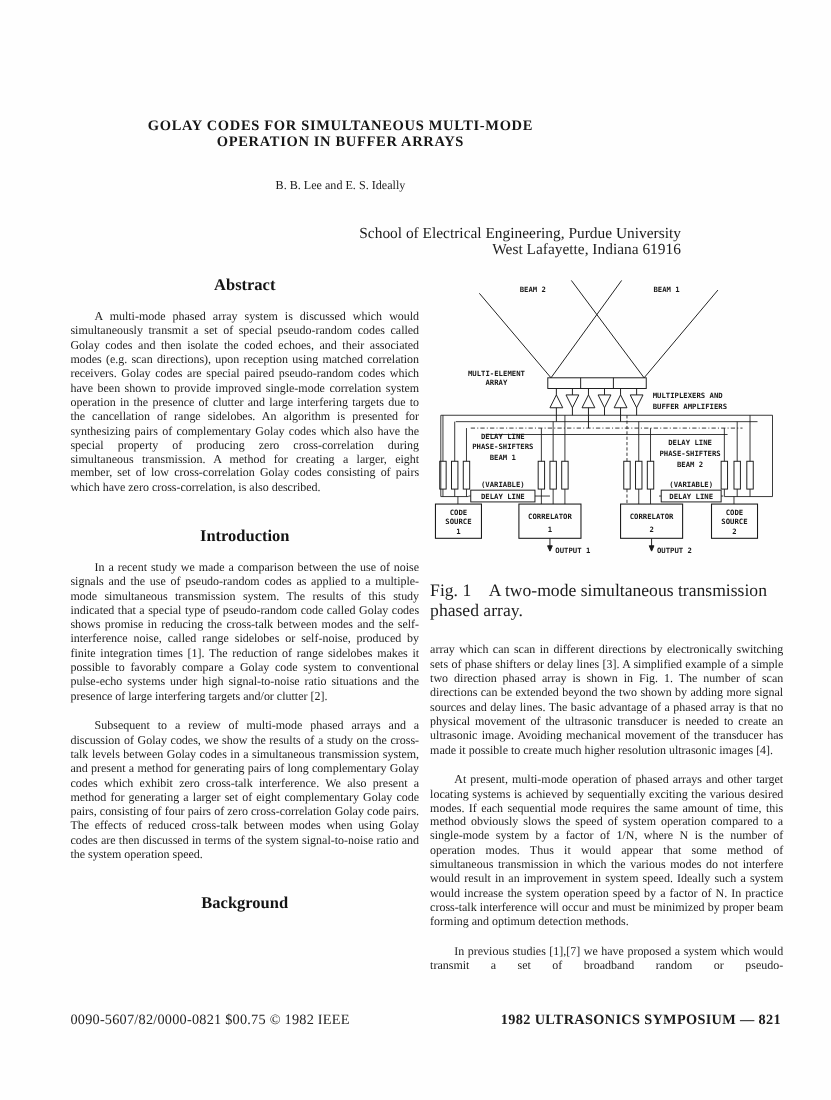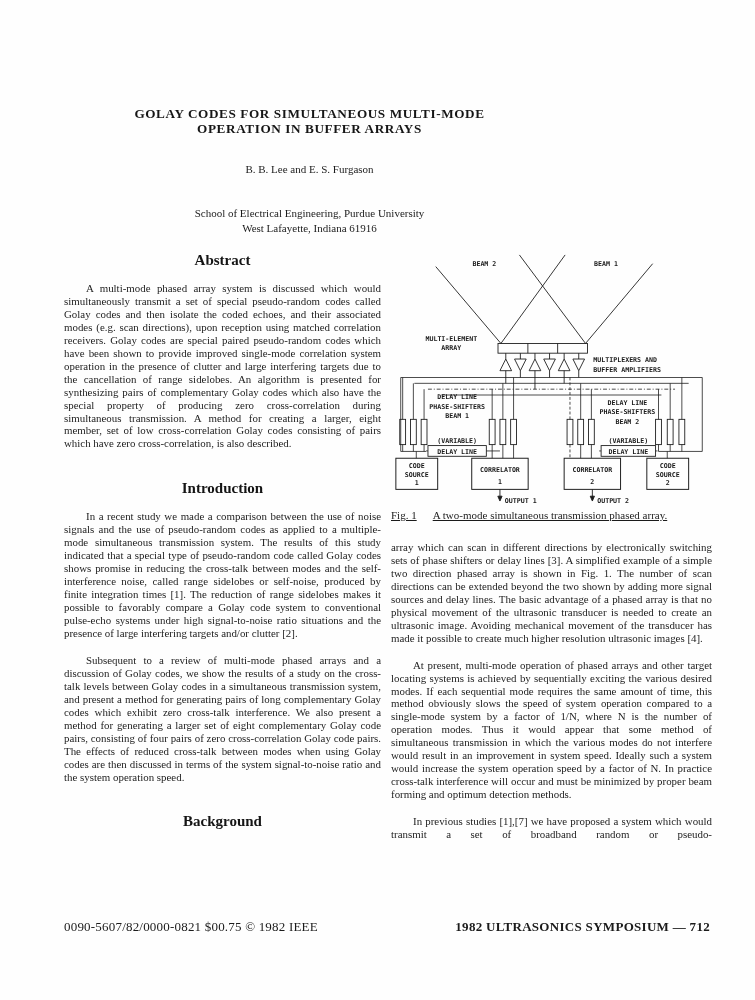--- a/index.html
+++ b/index.html
@@ -8,63 +8,63 @@
     position:relative; width:755px; height:1000px; margin:0 auto;
     background:#fefefe; color:#1b1b1b; overflow:hidden;
     font-family:"Liberation Serif", serif;
   }
   .paper-header { position:absolute; top:106px; left:0; width:619px; text-align:center;font-family:Liberation Serif, serif; }
   .paper-title {
     font-size:13.2px; font-weight:bold; letter-spacing:0.6px; line-height:15px;
     color:#161616;
   }
   .authors { margin-top:27px; font-size:11px; }
-  .affiliation { margin-top:31px; font-size:11px; line-height:14.5px; }
+  .affiliation { margin-top:31px; font-size:14px; line-height:14.5px;text-align:right; }
 
   .col { position:absolute; top:250px; }
   .col-left  { left:64px;  width:317px; }
   .col-right { left:391px; width:321px; }
 
   .col p {
     font-size:10.9px; line-height:12.95px; text-align:justify;
     color:#1c1c1c;
   }
   .col p.indent { text-indent:22px; }
   .col p + p { margin-top:14px; }
   .col p.cont { text-align-last:justify; }
   h2.section-heading {
     font-size:15px; font-weight:bold; text-align:center;
     margin:30px 0 13px 0; color:#141414;
   }
   h2.section-heading.first { margin-top:2px; }
 
-  figure.fig { margin:0;text-decoration:underline; }
+  figure.fig { margin:0; }
   figure.fig svg { display:block; }
-  figcaption.fig-caption { margin-top:4px; font-size:11px; color:#1c1c1c; }
+  figcaption.fig-caption { margin-top:24px; font-size:16px; color:#1c1c1c; }
   .capgap { display:inline-block; width:16px; }
   .fig-body-gap { height:20px; }
 
   .ft { font-family:"DejaVu Sans Mono", monospace; font-size:6.8px; font-weight:bold; fill:#181818; }
   .ftm { text-anchor:middle; }
 
   .footer-left, .footer-right { position:absolute; top:919px; font-size:13px; }
   .footer-left  { left:64px; letter-spacing:0.2px; }
   .footer-right { right:45px; font-weight:bold; letter-spacing:0.3px; }
 </style>
 </head>
 <body>
 
 <div class="page">
 
   <header class="paper-header">
     <div class="paper-title">
       <span>GOLAY CODES FOR SIMULTANEOUS MULTI-MODE</span><br>
       <span>OPERATION IN BUFFER ARRAYS</span>
     </div>
-    <div class="authors">B. B. Lee and E. S. Furgason</div>
+    <div class="authors">B. B. Lee and E. S. Ideally</div>
     <div class="affiliation">
       <span>School of Electrical Engineering,  Purdue University</span><br>
       <span>West Lafayette,  Indiana  61916</span>
     </div>
   </header>
 
   <section class="col col-left">
     <h2 class="section-heading first">Abstract</h2>
     <p class="indent">A multi-mode phased array system is discussed which would simultaneously transmit a set of special pseudo-random codes called Golay codes and then isolate the coded echoes, and their associated modes (e.g. scan directions), upon reception using matched correlation receivers. Golay codes are special paired pseudo-random codes which have been shown to provide improved single-mode correlation system operation in the presence of clutter and large interfering targets due to the cancellation of range sidelobes. An algorithm is presented for synthesizing pairs of complementary Golay codes which also have the special property of producing zero cross-correlation during simultaneous transmission. A method for creating a larger, eight member, set of low cross-correlation Golay codes consisting of pairs which have zero cross-correlation, is also described.</p>
 
@@ -226,15 +226,15 @@
         <span>Fig. 1</span><span class="capgap"></span><span>A two-mode simultaneous transmission phased array.</span>
       </figcaption>
     </figure>
     <div class="fig-body-gap"></div>
     <p>array which can scan in different directions by electronically switching sets of phase shifters or delay lines [3]. A simplified example of a simple two direction phased array is shown in Fig. 1. The number of scan directions can be extended beyond the two shown by adding more signal sources and delay lines. The basic advantage of a phased array is that no physical movement of the ultrasonic transducer is needed to create an ultrasonic image. Avoiding mechanical movement of the transducer has made it possible to create much higher resolution ultrasonic images [4].</p>
     <p class="indent">At present, multi-mode operation of phased arrays and other target locating systems is achieved by sequentially exciting the various desired modes. If each sequential mode requires the same amount of time, this method obviously slows the speed of system operation compared to a single-mode system by a factor of 1/N, where N is the number of operation modes. Thus it would appear that some method of simultaneous transmission in which the various modes do not interfere would result in an improvement in system speed. Ideally such a system would increase the system operation speed by a factor of N. In practice cross-talk interference will occur and must be minimized by proper beam forming and optimum detection methods.</p>
     <p class="indent cont">In previous studies [1],[7] we have proposed a system which would transmit a set of broadband random or pseudo-</p>
   </section>
 
   <div class="footer-left">0090-5607/82/0000-0821 $00.75 © 1982 IEEE</div>
-  <div class="footer-right">1982 ULTRASONICS SYMPOSIUM — 712</div>
+  <div class="footer-right">1982 ULTRASONICS SYMPOSIUM — 821</div>
 
 </div>
 
 </body></html>

